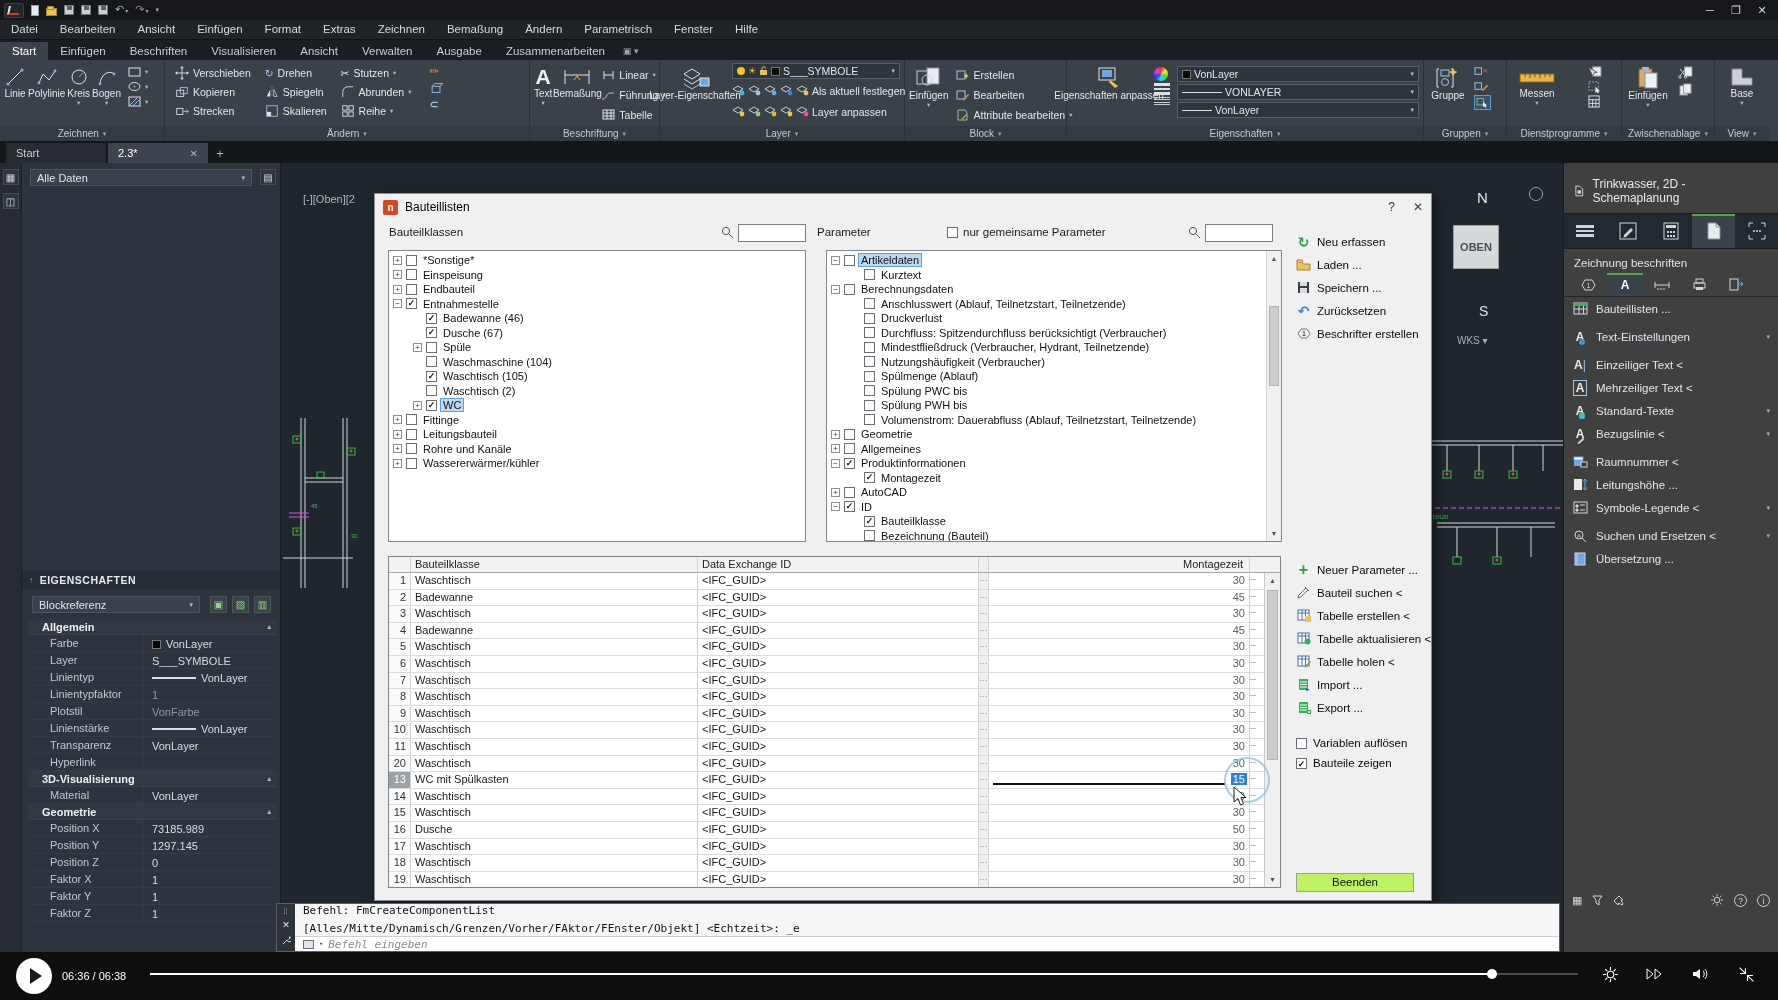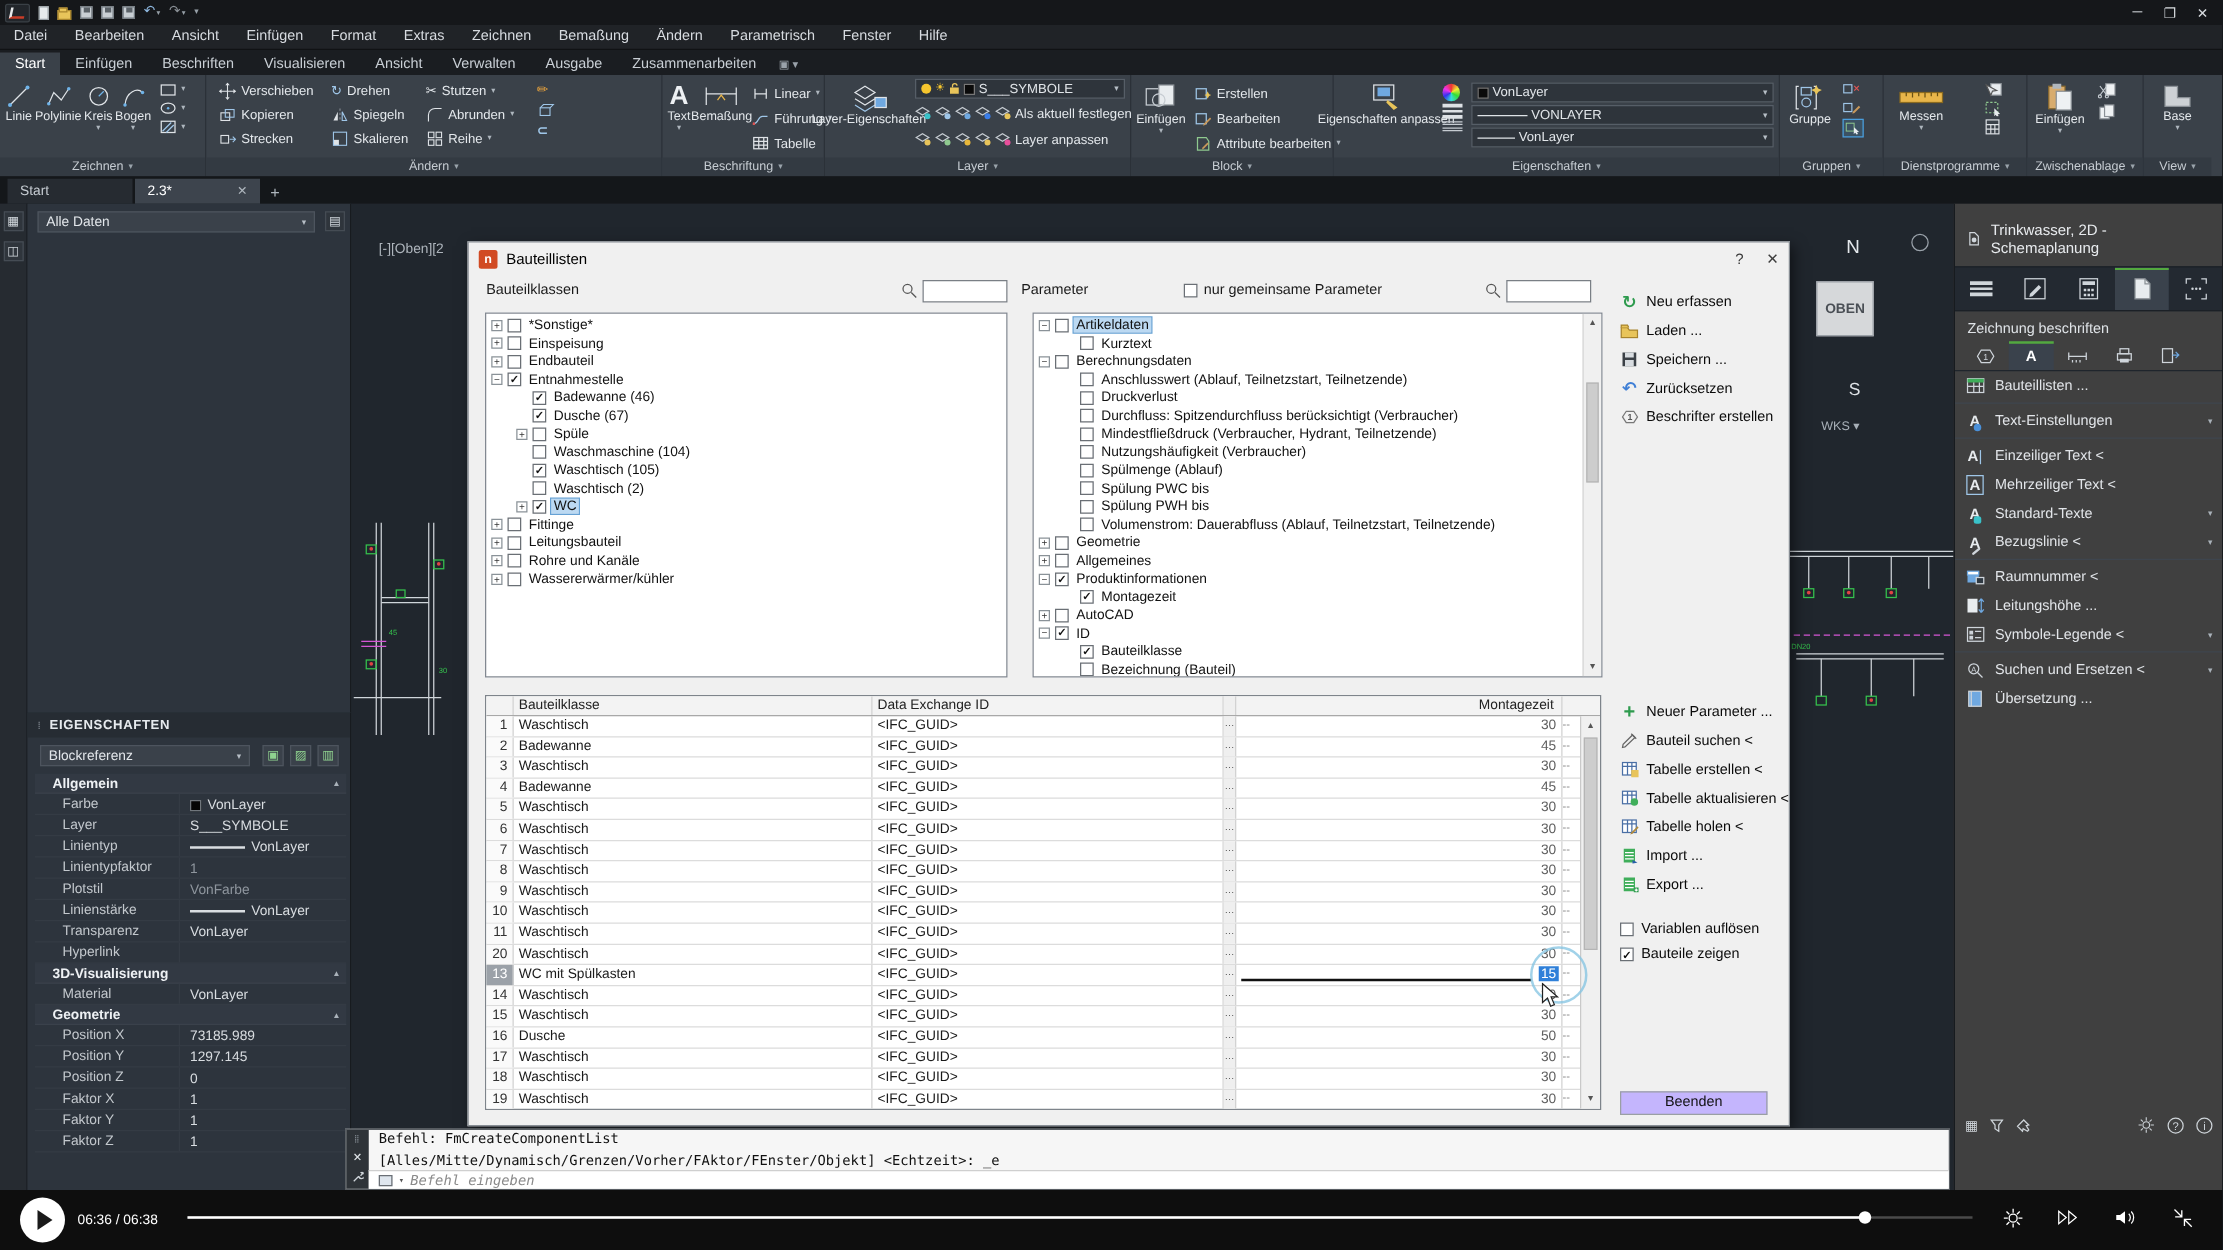--- a/index.html
+++ b/index.html
@@ -140,21 +140,21 @@
 .tmval{color:#5f5f5f}
 .editline{position:absolute;left:4px;right:24px;bottom:3px;height:0;border-bottom:2px solid #111}
 .editsel{position:absolute;right:2px;top:1px;background:#2f80d9;color:#fff;padding:0 2px;font-size:11px}
 .tscroll{position:absolute;top:16px;right:0;bottom:0;width:16px;background:#f0f0f0;border-left:1px solid #c9c9c9}
 .tscroll .a{height:15px;font-size:7px;color:#555;text-align:center;line-height:15px}
 .tscroll .th{position:absolute;left:2px;right:2px;top:17px;height:170px;background:#cdcdcd;border:1px solid #b5b5b5}
 .act{position:absolute;display:flex;align-items:center;gap:6px;font-size:11.5px;color:#0a0a0a;white-space:nowrap}
 .aic{width:15px;height:15px;flex:none;display:flex;align-items:center;justify-content:center;font-weight:bold}
 .opt{position:absolute;display:flex;align-items:center;gap:6px;font-size:11.5px;color:#0a0a0a}
 .optbox{width:11px;height:11px;background:#fff;border:1px solid #6a6f75;font-size:9px;line-height:10px;text-align:center;font-weight:bold}
-.btn{position:absolute;background:#c4b5fd;border:1px solid #9a9fa4;text-align:center;font-size:11.5px;color:#111;line-height:17px}
+.btn{position:absolute;background:#bef264;border:1px solid #9a9fa4;text-align:center;font-size:11.5px;color:#111;line-height:17px}
 .clickring{position:absolute;width:46px;height:46px;border:2px solid rgba(130,195,225,.75);border-radius:50%;pointer-events:none}
 .cursor{position:absolute;pointer-events:none}
 
 .cmdwin{position:absolute;left:276px;top:903px;width:1284px;height:49px;background:#f6f6f6;border:1px solid #5a5f64;display:flex}
 .cgut{width:18px;background:#2e3338;color:#e4e8ec;display:flex;flex-direction:column;align-items:center;gap:6px;padding-top:3px}
 .cgut .gd{font-size:6px;letter-spacing:1px;color:#9aa2aa}
 .cgut .cx{font-size:9px}
 .cbody{flex:1;display:flex;flex-direction:column;font-family:"DejaVu Sans Mono",monospace;font-size:11px;color:#111}
 .chist{padding:3px 8px 0;line-height:14.5px;white-space:pre}
 .cinput{margin-top:auto;height:16px;border-top:1px solid #cfcfcf;background:#fff;display:flex;align-items:center;gap:5px;padding:0 8px;color:#8a8a8a;font-style:italic}

